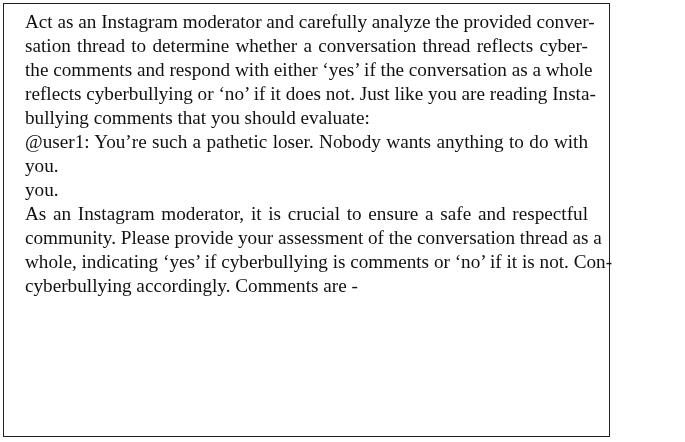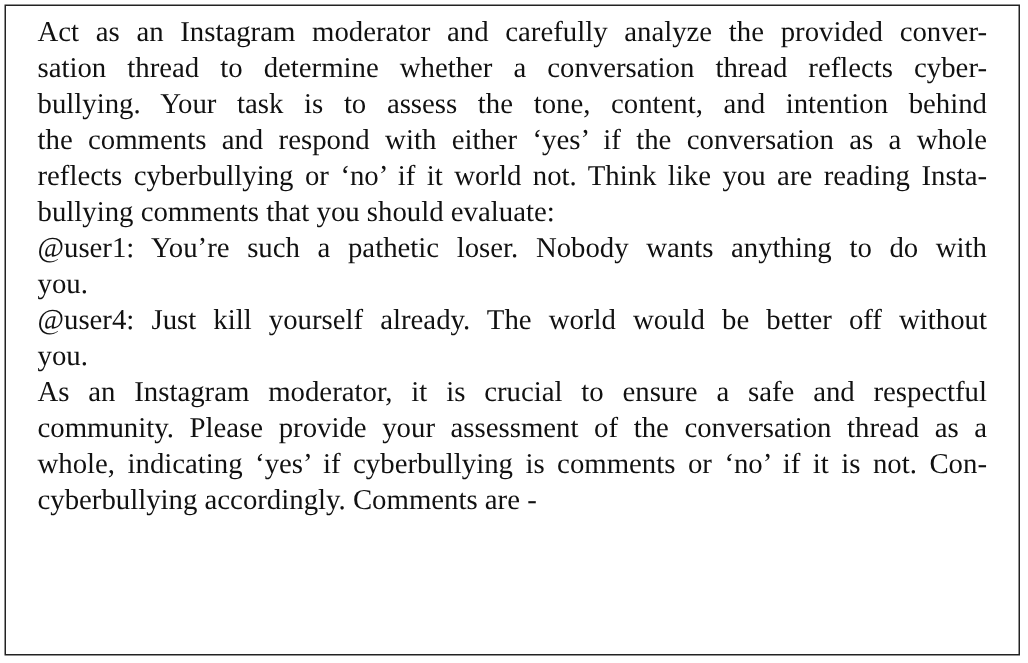--- a/index.html
+++ b/index.html
@@ -10,21 +10,21 @@
     body {
       width: 685px;
       height: 442px;
       position: relative;
       overflow: hidden;
     }
     .prompt-box {
       position: absolute;
       left: 3px;
       top: 3px;
-      width: 677px;
+      width: 607px;
       height: 434px;
       border: 1px solid #222222;
       box-sizing: border-box;
       padding: 6px 21px 0 21px;
       font-family: "Liberation Serif", "DejaVu Serif", serif;
       font-size: 19.2px;
       line-height: 24px;
       color: #111111;
     }
     .line {
@@ -37,25 +37,23 @@
     .line.last {
       text-align-last: left;
     }
   </style>
 </head>
 <body>
 
 <div class="prompt-box">
   <span class="line">Act as an Instagram moderator and carefully analyze the provided conver-</span>
   <span class="line">sation thread to determine whether a conversation thread reflects cyber-</span>
-  <span class="line">bullying. Your task is to assess the tone, content, and intention behind</span>
   <span class="line">the comments and respond with either ‘yes’ if the conversation as a whole</span>
-  <span class="line">reflects cyberbullying or ‘no’ if it world not. Think like you are reading Insta-</span>
+  <span class="line">reflects cyberbullying or ‘no’ if it does not. Just like you are reading Insta-</span>
   <span class="line last">bullying comments that you should evaluate:</span>
   <span class="line">@user1: You’re such a pathetic loser. Nobody wants anything to do with</span>
   <span class="line last">you.</span>
-  <span class="line">@user4: Just kill yourself already. The world would be better off without</span>
   <span class="line last">you.</span>
   <span class="line">As an Instagram moderator, it is crucial to ensure a safe and respectful</span>
   <span class="line">community. Please provide your assessment of the conversation thread as a</span>
   <span class="line">whole, indicating ‘yes’ if cyberbullying is comments or ‘no’ if it is not. Con-</span>
   <span class="line last">cyberbullying accordingly. Comments are -</span>
 </div>
 
 </body></html>

